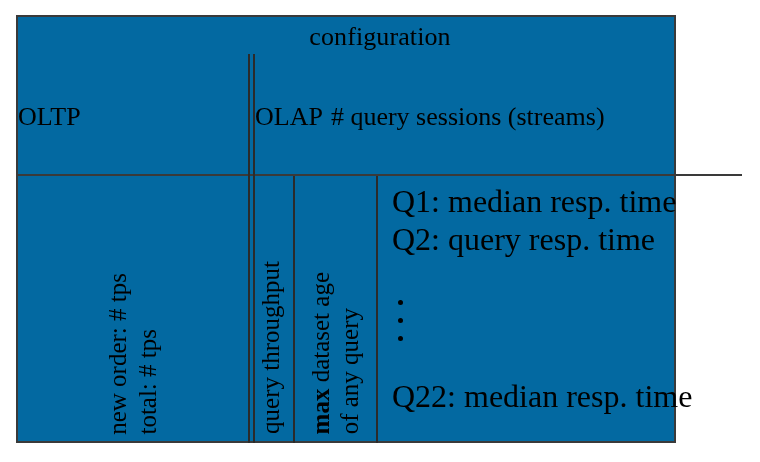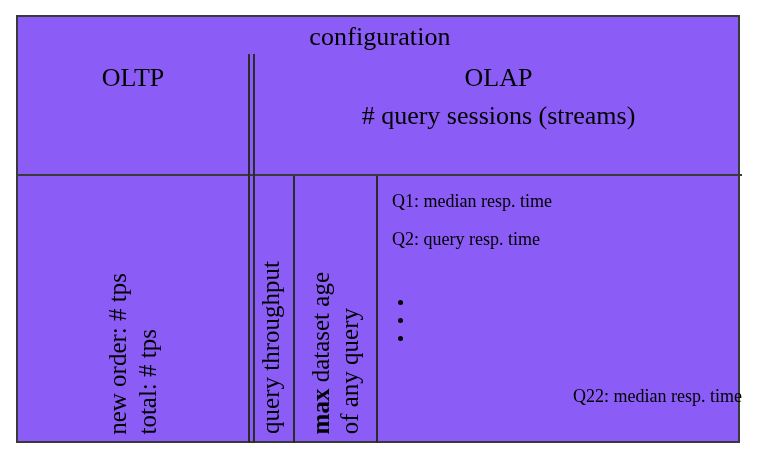--- a/index.html
+++ b/index.html
@@ -22,25 +22,25 @@
     width: 760px;
     height: 462px;
     background: #ffffff;
   }
 
   
   #table-frame {
     position: absolute;
     left: 16px;
     top: 15px;
-    width: 724px;           
+    width: 660px;           
     height: 428px;          
     box-sizing: border-box;
     border: 2px solid #3a3a3a;
-    background: #8b5cf6;
+    background: #0369a1;
   }
 
   
   .hrule-header-body {
     position: absolute;
     left: 0px;
     top: 157px;             
     width: 724px;
     height: 2px;
     background: #3a3a3a;
@@ -92,38 +92,38 @@
   }
 
   
   .hdr-oltp {
     position: absolute;
     left: 0px;
     top: 40px;
     width: 230px;
     height: 117px;
     display: flex;
-    flex-direction: column;
+    flex-direction: row;
     align-items: center;
     justify-content: flex-start;
     padding-top: 2px;
     box-sizing: border-box;
   }
   .hdr-olap {
     position: absolute;
     left: 237px;
     top: 40px;
     width: 487px;
     height: 117px;
     display: flex;
-    flex-direction: column;
     align-items: center;
     justify-content: flex-start;
     padding-top: 2px;
     box-sizing: border-box;
+    gap: 8px;
   }
   .hdr-line {
     font-size: 26px;
     line-height: 38px;
     white-space: nowrap;
   }
 
   
   .body-oltp {
     position: absolute;
@@ -196,21 +196,21 @@
     position: absolute;
     left: 360px;
     top: 159px;
     width: 364px;
     height: 267px;
     overflow: hidden;
     padding-left: 14px;
     box-sizing: border-box;
   }
   .q-line {
-    font-size: 18px;
+    font-size: 32px;
     line-height: 38px;
     white-space: nowrap;
   }
   .q-first { margin-top: 6px; }
   .q-vdots {
     font-size: 26px;
     line-height: 1;
     margin-top: 42px;
     margin-left: 6px;
     letter-spacing: 0;
@@ -218,21 +218,21 @@
     width: 14px;
   }
   .q-vdots span {
     display: block;
     width: 5px;
     height: 5px;
     background: #000;
     border-radius: 50%;
     margin-bottom: 13px;
   }
-  .q-last { margin-top: 36px; text-align: right; }
+  .q-last { margin-top: 36px; }
 </style>
 </head>
 <body>
 
 <div id="page">
 
   <div id="table-frame">
 
     <div class="config-row">
       <div class="config-title">configuration</div>

